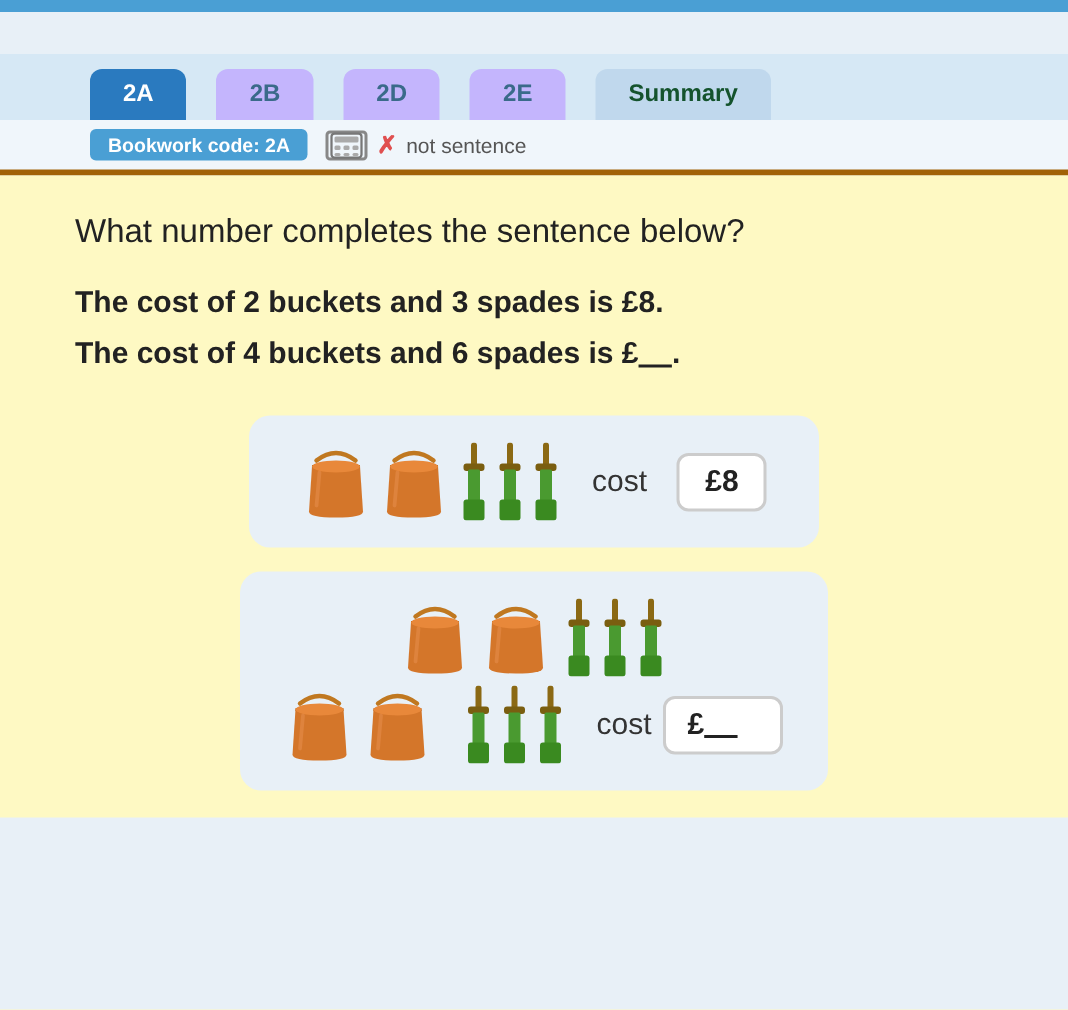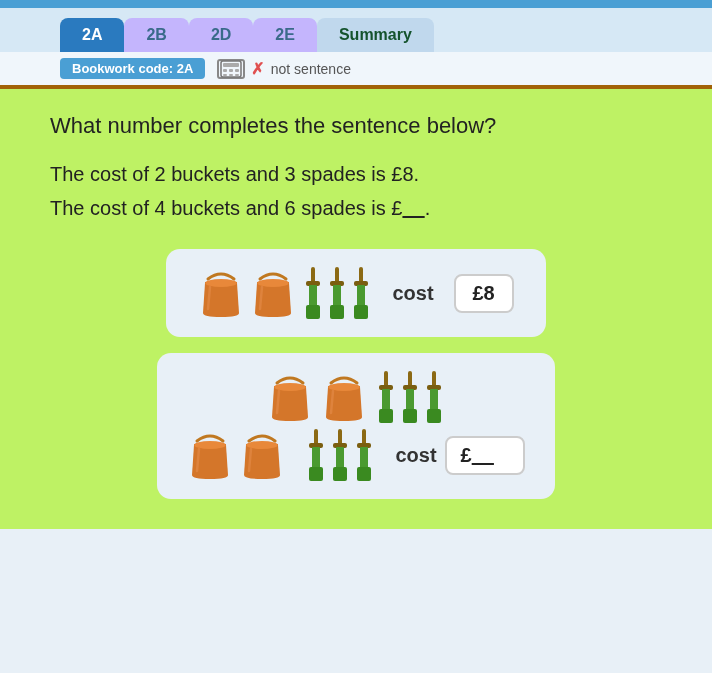--- a/index.html
+++ b/index.html
@@ -15,21 +15,22 @@
       background: #4a9fd4;
       height: 8px;
       width: 100%;
     }
 
     .tab-bar {
       background: #d6e8f5;
       display: flex;
       align-items: center;
       padding: 10px 60px 0 60px;
-      gap: 0;
+      gap: 20px;
+      margin-top: 28px;
     }
 
     .tab {
       padding: 8px 22px;
       border-radius: 8px 8px 0 0;
       font-size: 16px;
       font-weight: 600;
       cursor: pointer;
       background: #c4b5fd;
       color: #3a6a8a;
@@ -85,38 +86,38 @@
       position: relative;
     }
 
     .cross-icon {
       color: #e05050;
       font-size: 16px;
       font-weight: bold;
     }
 
     .main-content {
-      background: #bef264;
+      background: #fef9c3;
       margin: 0;
-      padding: 24px 50px 30px 50px;
+      padding: 24px 50px 18px 50px;
     }
 
     .question-text {
       font-size: 22px;
       color: #222;
       margin-bottom: 18px;
       font-weight: 400;
     }
 
     .sentence-text {
       font-size: 20px;
       color: #222;
       line-height: 1.7;
       margin-bottom: 24px;
-      font-weight: 400;
+      font-weight: 700;
     }
 
     .cards-area {
       display: flex;
       flex-direction: column;
       align-items: center;
       gap: 16px;
     }
 
     .card {
@@ -137,21 +138,21 @@
 
     .items-group {
       display: flex;
       align-items: flex-end;
       gap: 6px;
     }
 
     .cost-label {
       font-size: 20px;
       color: #333;
-      font-weight: 700;
+      font-weight: 400;
       text-align: center;
     }
 
     .cost-box {
       background: white;
       border: 2px solid #ccc;
       border-radius: 8px;
       padding: 6px 14px;
       font-size: 20px;
       font-weight: 600;

